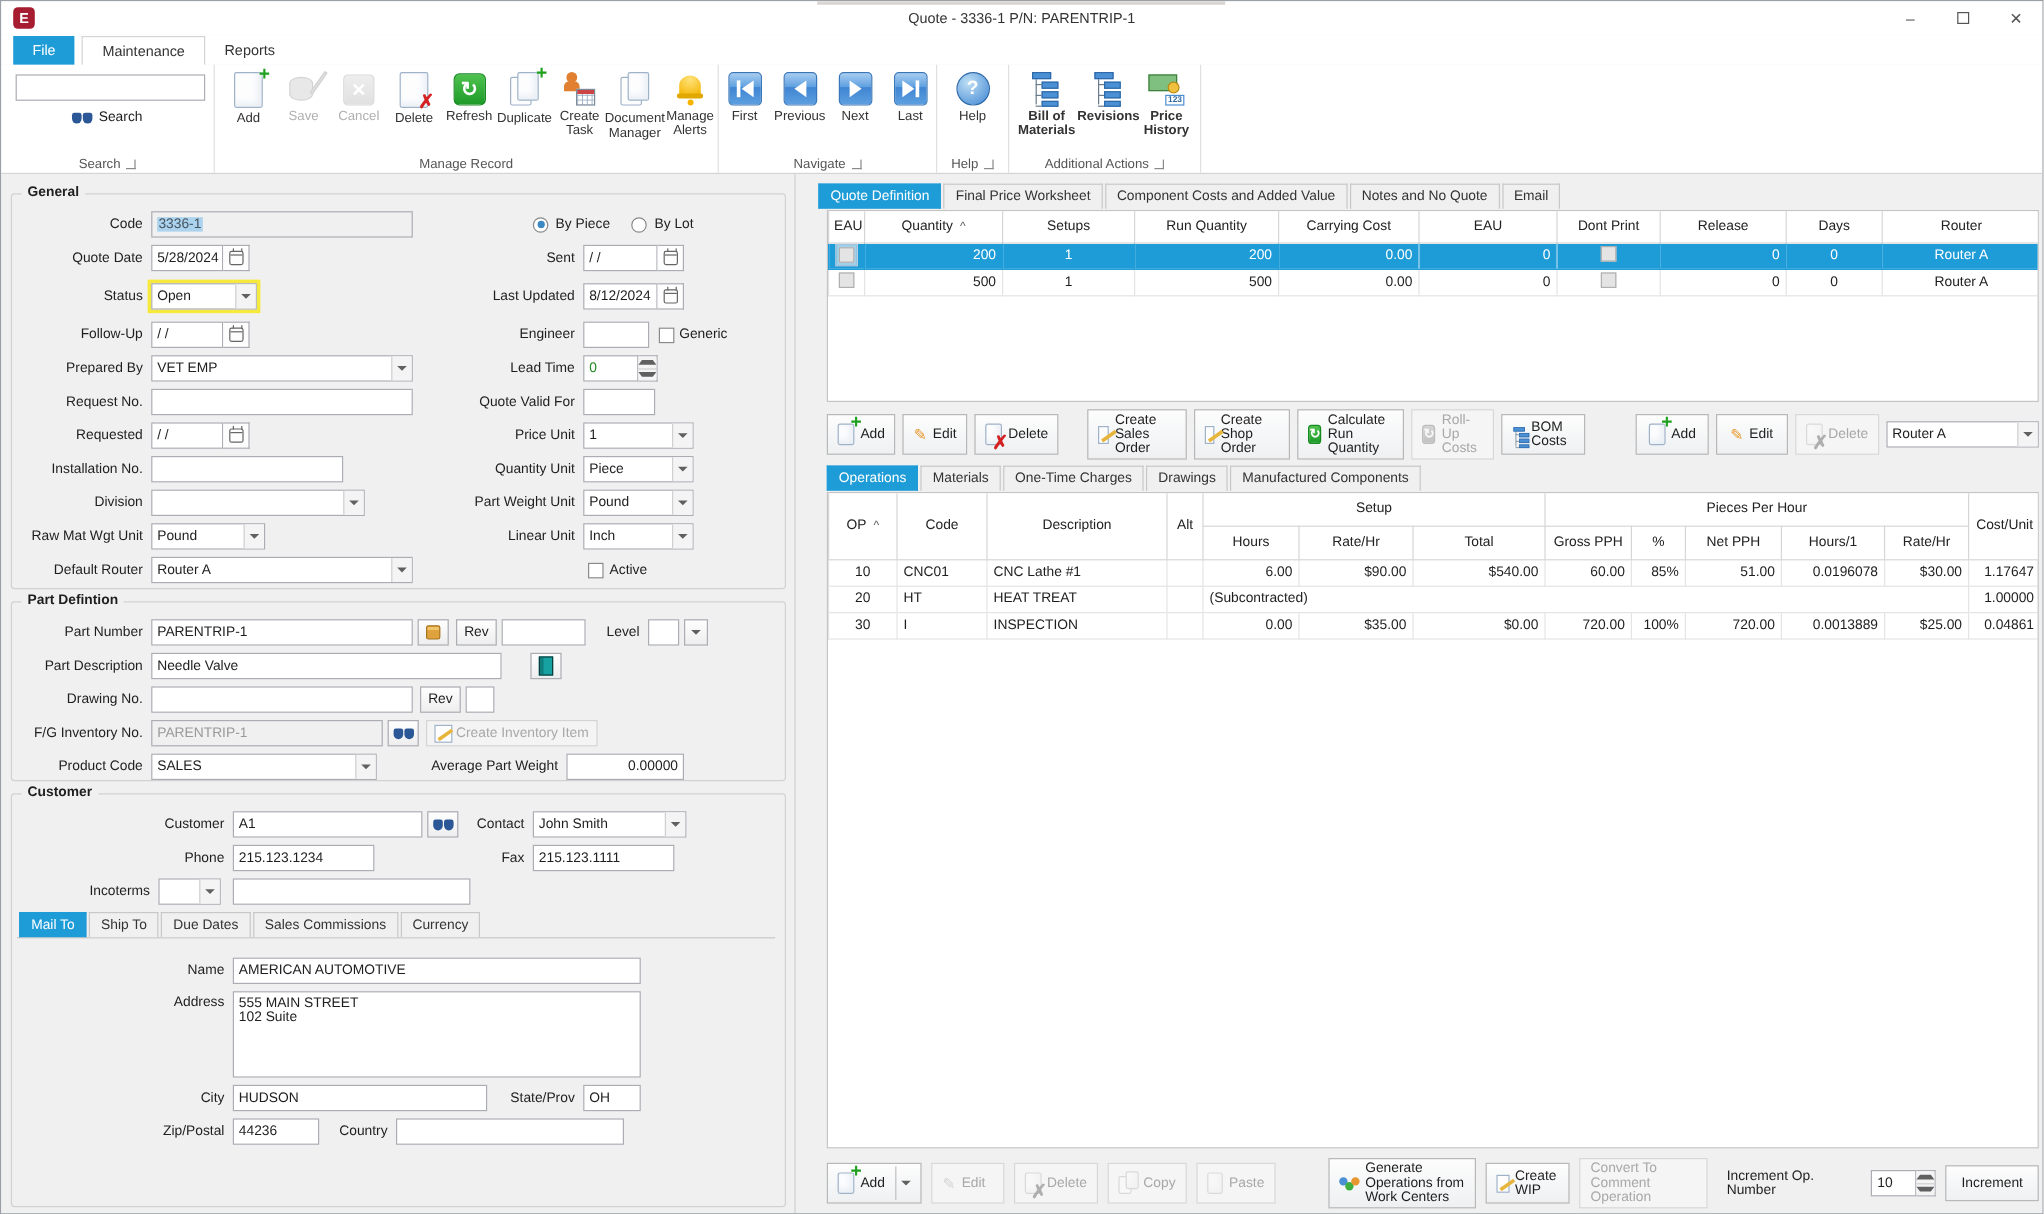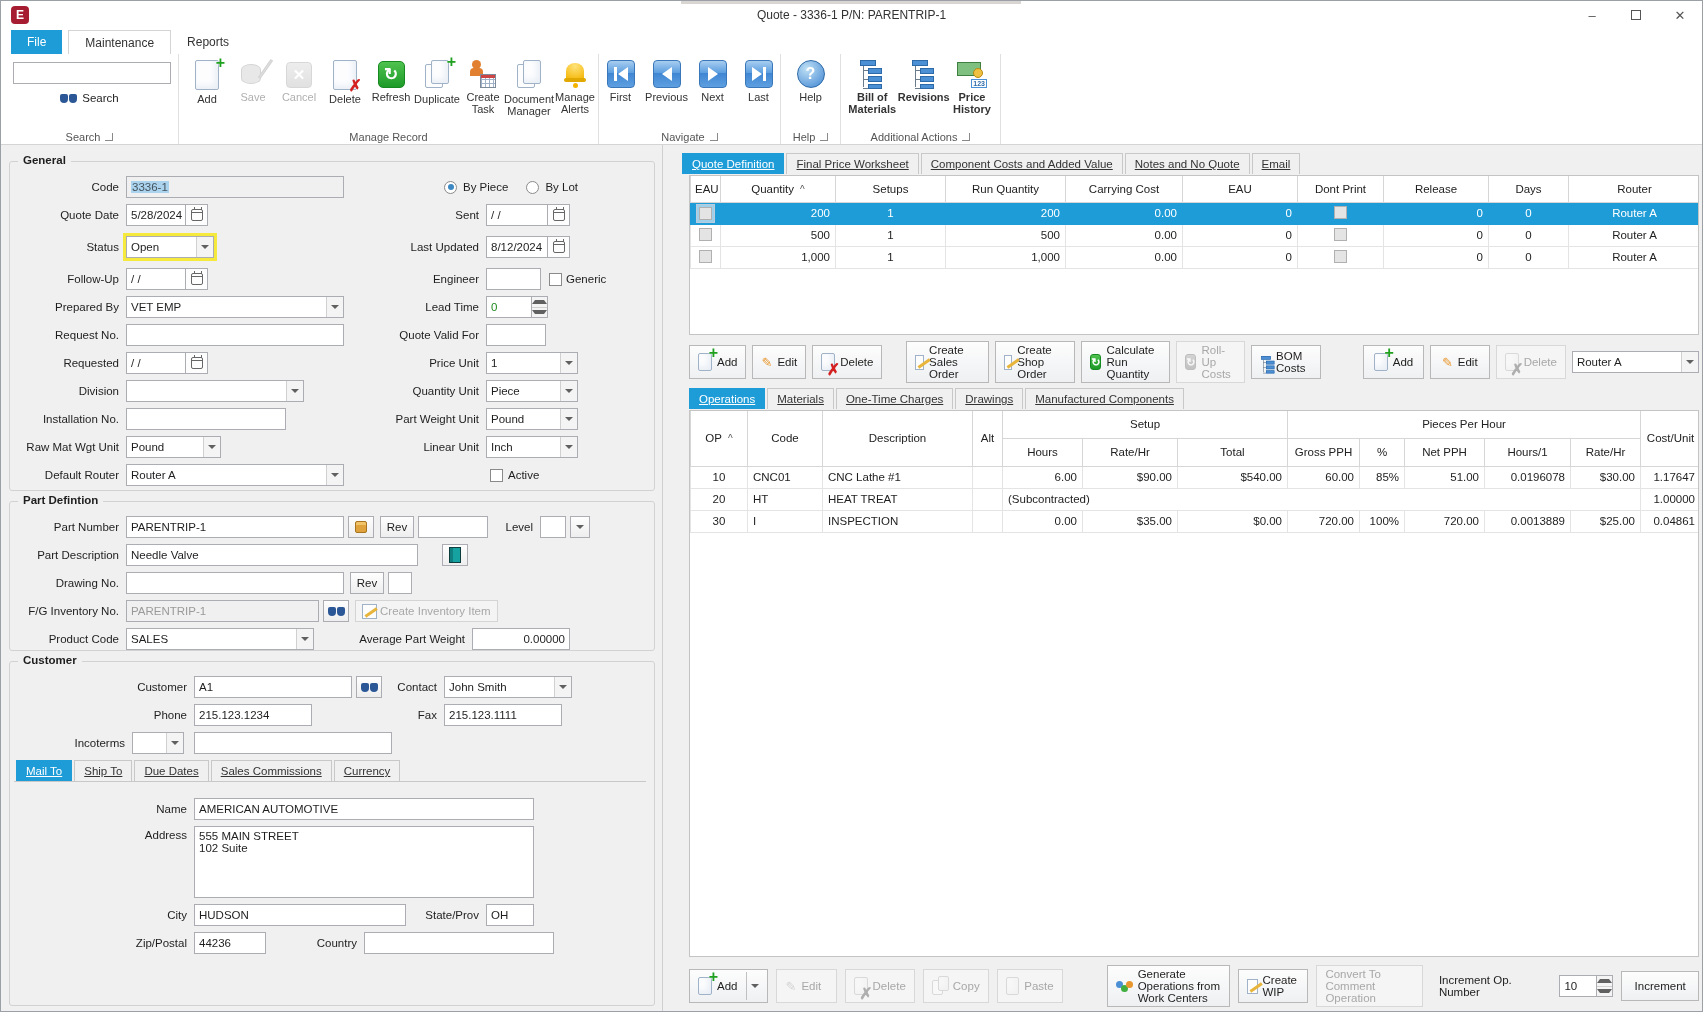--- a/index.html
+++ b/index.html
@@ -115,21 +115,21 @@
   .pencil-g { color:#e8972e; font-size:13px; line-height:1; }
   .slash-gold { position:relative; width:15px; height:15px; background:#fdfdfe; border:1px solid #9fb2c8; }
   .slash-gold::after { content:""; position:absolute; left:1px; top:6px; width:14px; height:2.5px; background:#e8b53c; transform:rotate(-35deg); }
 
   
   .leftpanel { position:absolute; top:144px; left:0; width:662px; bottom:0; border-right:1px solid #d0d0d0; background:#f0f0f0; }
   .rightpanel { position:absolute; top:144px; left:663px; right:0; bottom:0; background:#f0f0f0; }
 
   
   .tabs { display:flex; align-items:flex-end; gap:2px; }
-  .tab { height:21px; padding:0 9px; display:flex; align-items:center; background:#f0f0f0; border:1px solid #c8c8c8; border-bottom:none; color:#333;text-decoration:underline; }
+  .tab { height:21px; padding:0 9px; display:flex; align-items:center; background:#f0f0f0; border:1px solid #c8c8c8; border-bottom:none; color:#333; }
   .tab.active { background:#1e9cd7; color:#fff; border-color:#1e9cd7; }
 
   
   .gridbox { position:absolute; background:#fff; border:1px solid #c4c4c4; overflow:hidden; }
   table.grid { border-collapse:collapse; table-layout:fixed; width:100%; }
   table.grid th { font-weight:normal; color:#222; background:#fff; border:1px solid #d6d6d6; border-top:none; height:26px; padding:0 4px; }
   table.grid td { border:1px solid #e4e4e4; height:22px; padding:0 5px; overflow:hidden; white-space:nowrap; }
   table.grid td.r { text-align:right; }
   table.grid td.c { text-align:center; }
   tr.selrow td { background:#1e9cd7; color:#fff; border-color:#1e9cd7; }
@@ -381,31 +381,31 @@
               <span class="ti" style="width:218px"></span>
             </div>
           <div class="fr">
               <span class="fl" style="width:112px">Requested</span>
               <span class="ti" style="width:60px">/ /</span>
               <span class="calbtn">
                 <span class="cal"></span>
               </span>
             </div>
           <div class="fr">
+              <span class="fl" style="width:112px">Installation No.</span>
+              <span class="ti" style="width:160px"></span>
+            </div>
+          <div class="fr">
               <span class="fl" style="width:112px">Division</span>
               <span class="combo" style="width:178px">
                 <span class="val"></span>
                 <span class="arr">
                   <span class="tri-dn"></span>
                 </span>
               </span>
-            </div>
-          <div class="fr">
-              <span class="fl" style="width:112px">Installation No.</span>
-              <span class="ti" style="width:160px"></span>
             </div>
           <div class="fr">
               <span class="fl" style="width:112px">Raw Mat Wgt Unit</span>
               <span class="combo" style="width:95px">
                 <span class="val">Pound</span>
                 <span class="arr">
                   <span class="tri-dn"></span>
                 </span>
               </span>
             </div>
@@ -617,21 +617,21 @@
           </div>
         <div class="fr">
             <span class="fl" style="width:180px">City</span>
             <span class="ti" style="width:212px">HUDSON</span>
             <span class="fl" style="width:80px">State/Prov</span>
             <span class="ti" style="width:48px">OH</span>
           </div>
         <div class="fr">
             <span class="fl" style="width:180px">Zip/Postal</span>
             <span class="ti" style="width:72px">44236</span>
-            <span class="fl" style="width:98px">Country</span>
+            <span class="fl" style="width:64px">Country</span>
             <span class="ti" style="width:190px"></span>
           </div>
       </div>
     </div>
   </div>
 
   <div class="rightpanel">
 
     <div class="tabs" style="position:absolute; left:18px; top:8px;">
       <div class="tab active">Quote Definition</div>
@@ -680,32 +680,20 @@
           <td class="cbcell"><span class="cb gray" style="display:inline-block"></span></td>
           <td class="r">0</td>
               <td class="c">0</td>
           <td class="c">Router A</td>
         </tr>
         <tr>
           <td class="cbcell"><span class="cb gray" style="display:inline-block"></span></td>
           <td class="r">500</td>
               <td class="c">1</td>
           <td class="r">500</td>
-              <td class="r">0.00</td>
-          <td class="r">0</td>
-          <td class="cbcell"><span class="cb gray" style="display:inline-block"></span></td>
-          <td class="r">0</td>
-              <td class="c">0</td>
-          <td class="c">Router A</td>
-        </tr>
-        <tr>
-          <td class="cbcell"><span class="cb gray" style="display:inline-block"></span></td>
-          <td class="r">1,000</td>
-              <td class="c">1</td>
-          <td class="r">1,000</td>
               <td class="r">0.00</td>
           <td class="r">0</td>
           <td class="cbcell"><span class="cb gray" style="display:inline-block"></span></td>
           <td class="r">0</td>
               <td class="c">0</td>
           <td class="c">Router A</td>
         </tr>
       </tbody>
         </table>
     </div>

